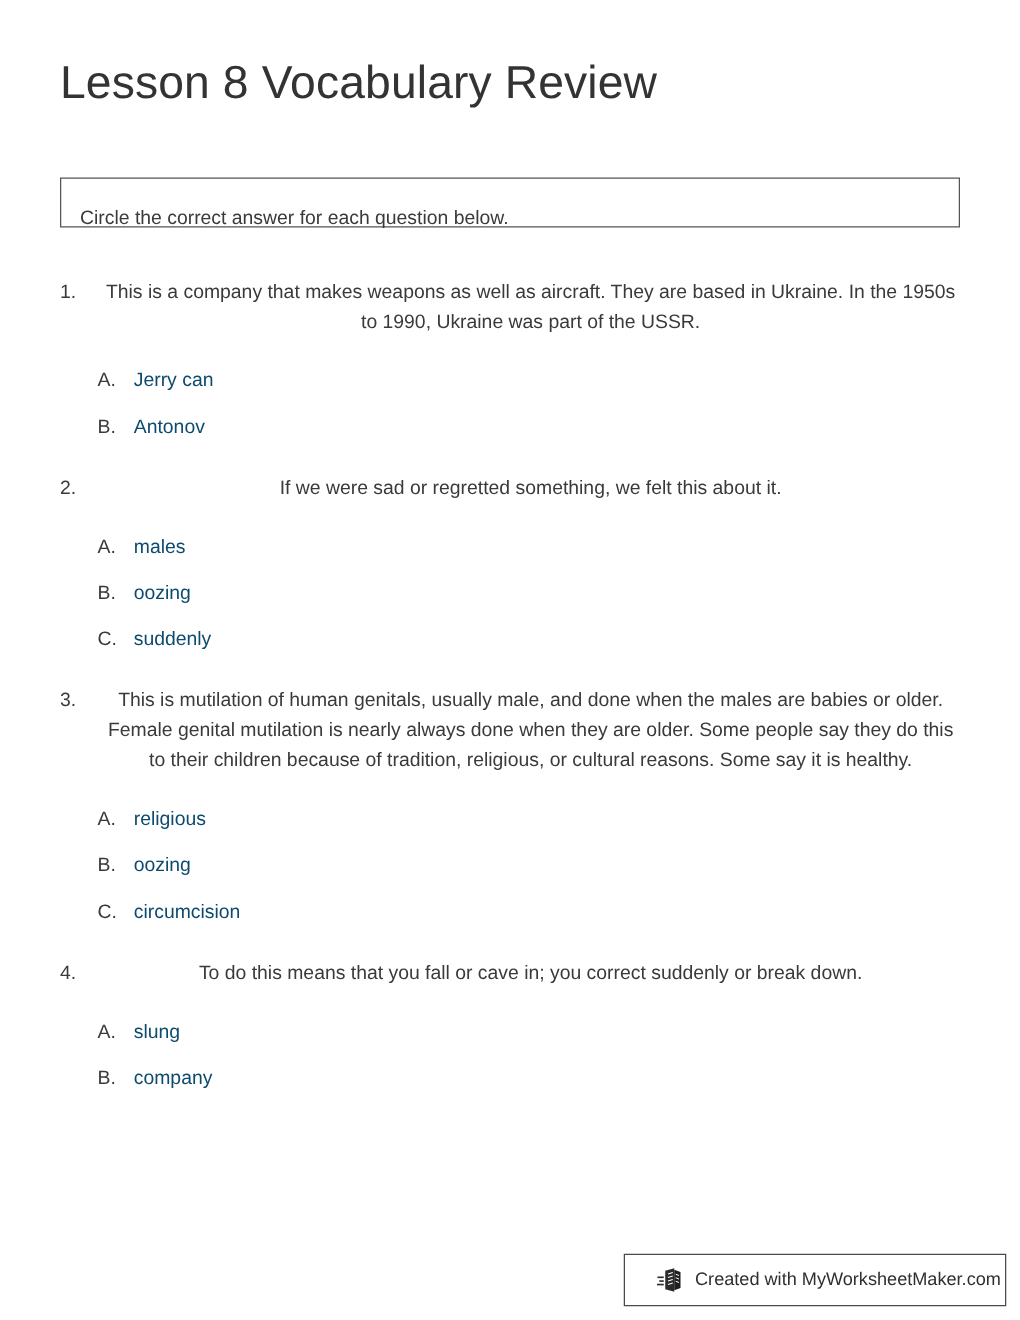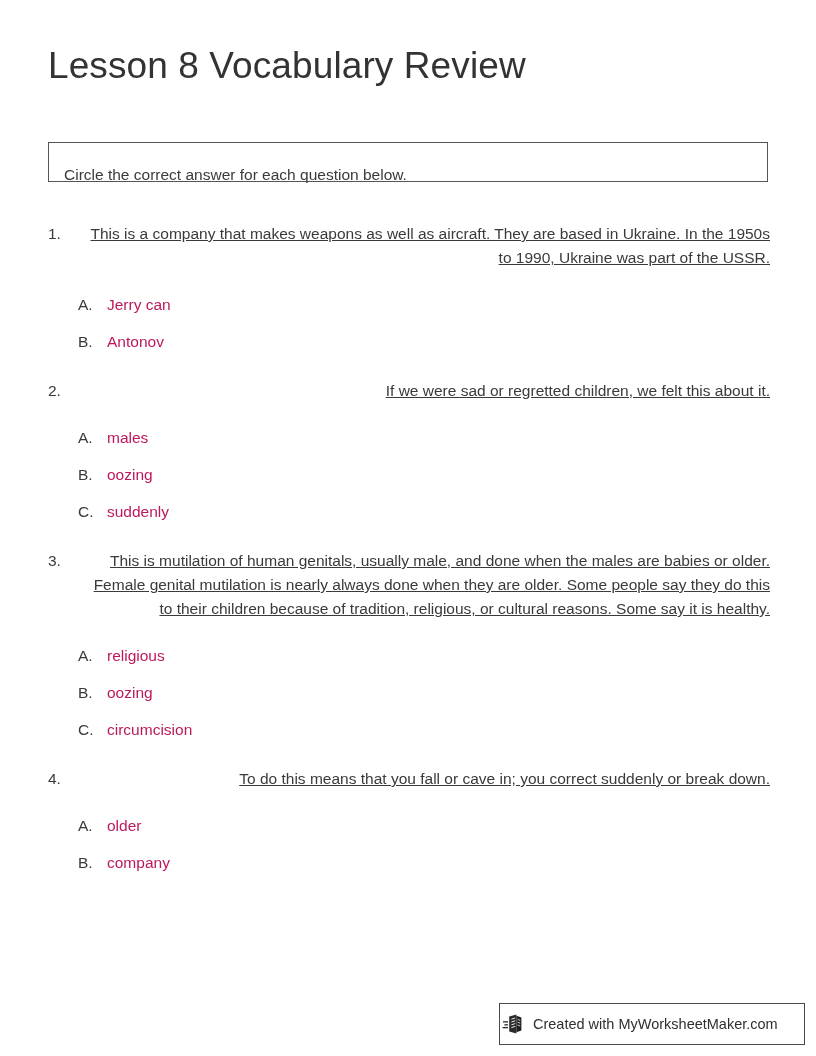--- a/index.html
+++ b/index.html
@@ -81,22 +81,21 @@
     font-size: 15.5px;
     line-height: 24px;
     color: #3a3a3a;
   }
 
   .q-text {
     flex: 1 1 auto;
     font-size: 15.5px;
     line-height: 24px;
     color: #3a3a3a;
-    text-align: right;
-    text-decoration: underline;
+    text-align: center;
   }
 
   .options {
     margin-top: 23px;
     padding-left: 30px;
   }
 
   .option-row {
     display: flex;
     align-items: flex-start;
@@ -111,35 +110,35 @@
     width: 29px;
     flex: 0 0 29px;
     font-size: 15.5px;
     line-height: 23px;
     color: #3a3a3a;
   }
 
   .opt-text {
     font-size: 15.5px;
     line-height: 23px;
-    color: #be185d;
+    color: #0c4a6e;
   }
 
   
   .footer-badge {
     position: absolute;
     left: 499px;
     top: 1003px;
     width: 306px;
     height: 42px;
     border: 1px solid #4a4a4a;
     background: #ffffff;
     display: flex;
     align-items: center;
-    padding-left: 2px;
+    padding-left: 25px;
   }
 
   .badge-logo {
     width: 22px;
     height: 22px;
     flex: 0 0 22px;
     margin-right: 9px;
     display: block;
   }
 
@@ -174,21 +173,21 @@
           </div>
           <div class="option-row">
             <span class="opt-letter">B.</span>
             <span class="opt-text">Antonov</span>
           </div>
         </div>
       </div>
       <div class="question-block">
         <div class="question-row">
           <span class="q-number">2.</span>
-          <span class="q-text">If we were sad or regretted children, we felt this about it.</span>
+          <span class="q-text">If we were sad or regretted something, we felt this about it.</span>
         </div>
         <div class="options">
           <div class="option-row">
             <span class="opt-letter">A.</span>
             <span class="opt-text">males</span>
           </div>
           <div class="option-row">
             <span class="opt-letter">B.</span>
             <span class="opt-text">oozing</span>
           </div>
@@ -219,21 +218,21 @@
         </div>
       </div>
       <div class="question-block">
         <div class="question-row">
           <span class="q-number">4.</span>
           <span class="q-text">To do this means that you fall or cave in; you correct suddenly or break down.</span>
         </div>
         <div class="options">
           <div class="option-row">
             <span class="opt-letter">A.</span>
-            <span class="opt-text">older</span>
+            <span class="opt-text">slung</span>
           </div>
           <div class="option-row">
             <span class="opt-letter">B.</span>
             <span class="opt-text">company</span>
           </div>
         </div>
       </div>
     </div>
 
   <div class="footer-badge">

